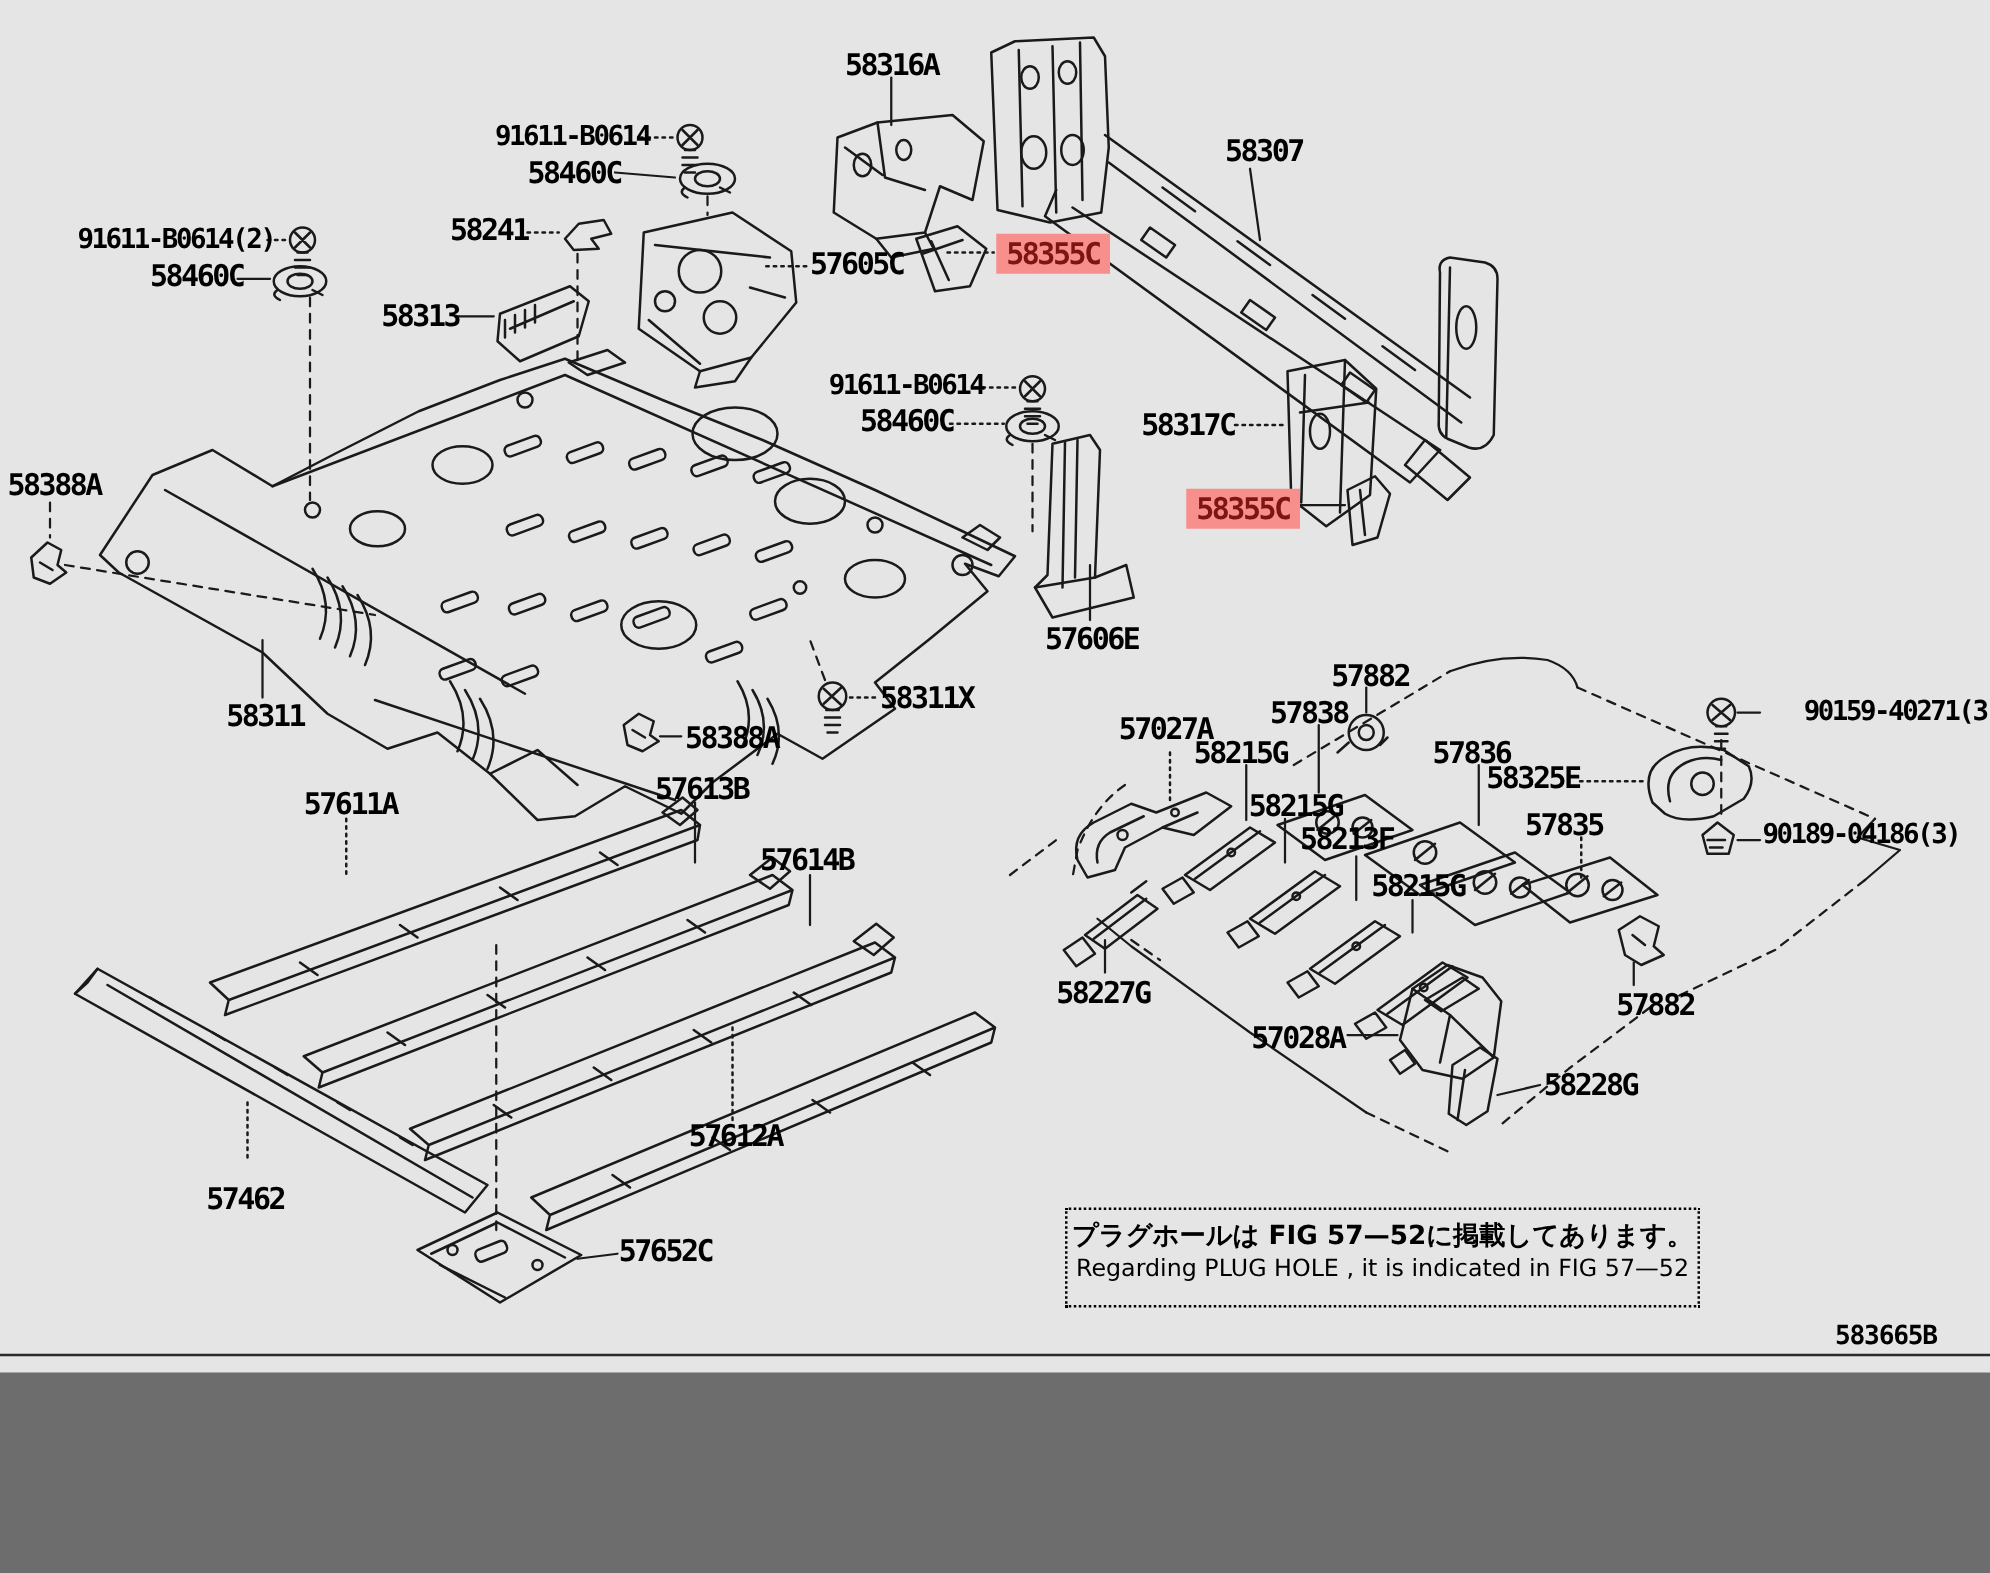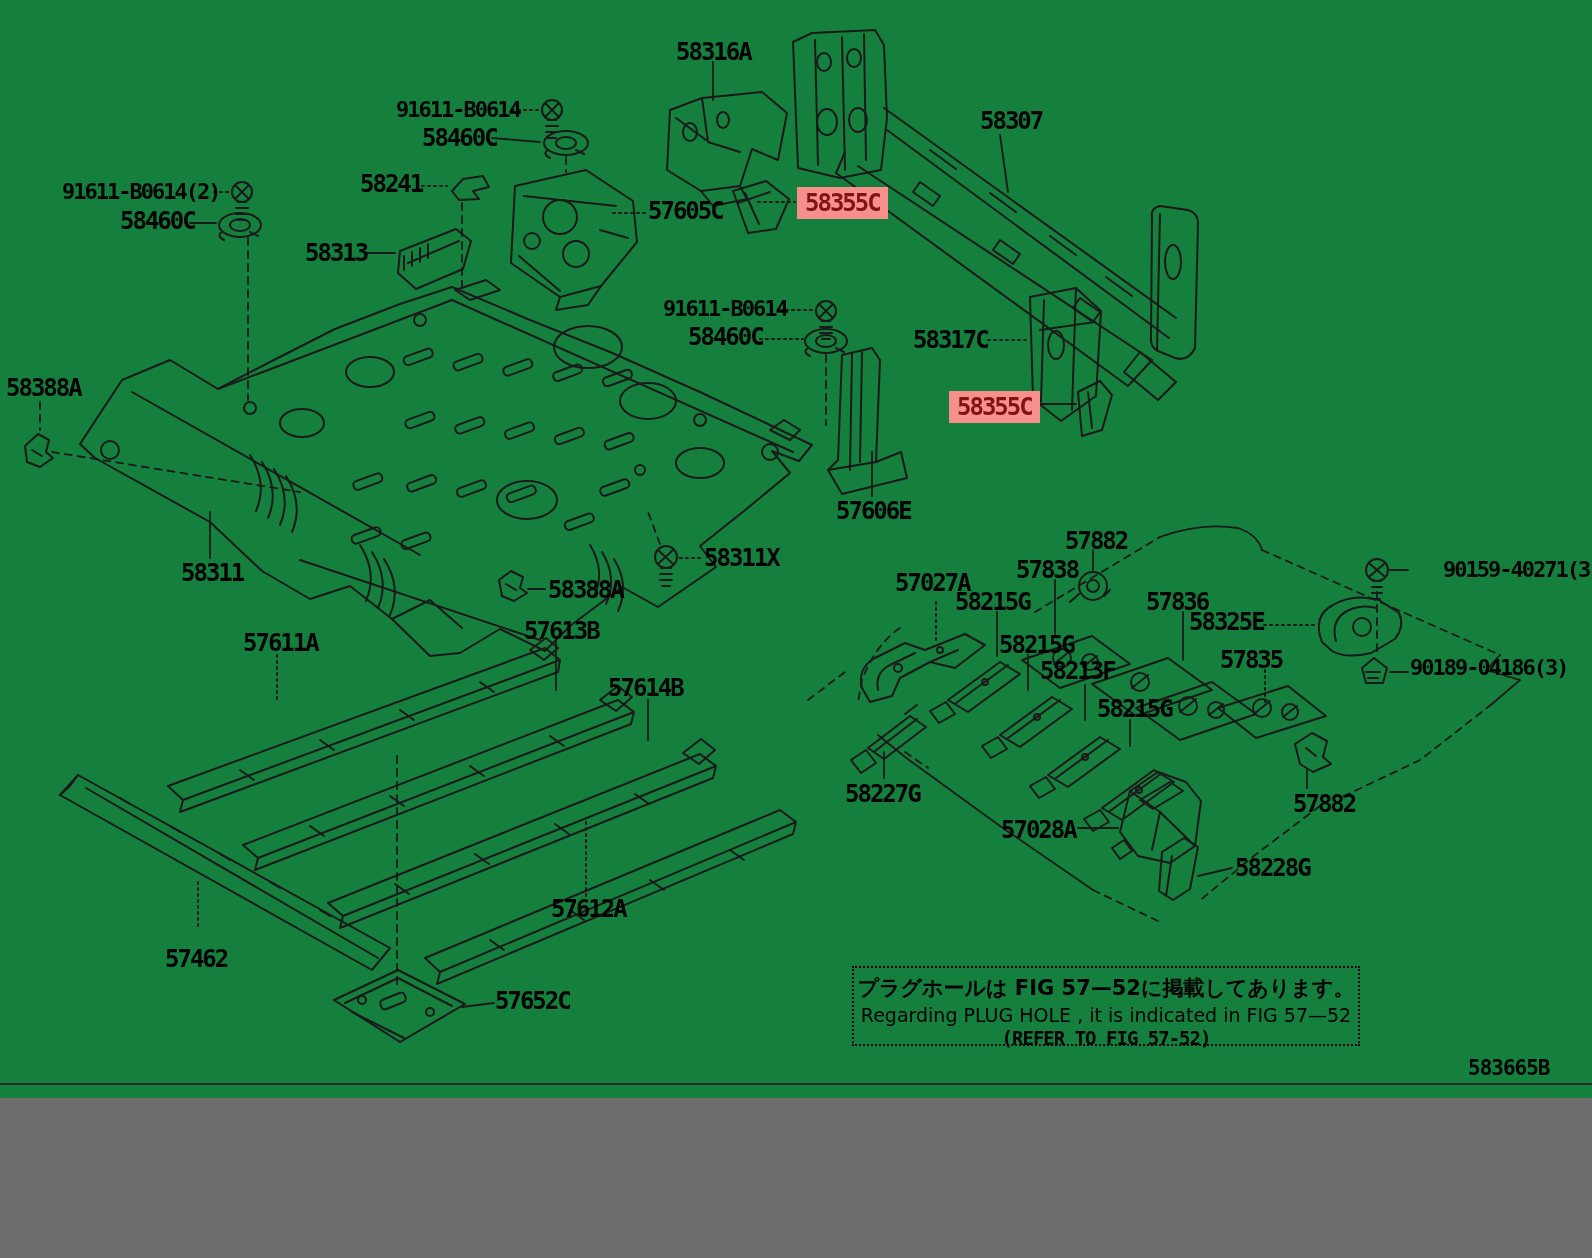--- a/index.html
+++ b/index.html
@@ -1,16 +1,16 @@
 <!DOCTYPE html>
 <html><head>
 <meta charset="utf-8">
 <style>
   html,body { margin:0; padding:0; background:#fff; }
-  #stage { position:relative; width:1592px; height:1258px; background:#15803d; overflow:hidden;
+  #stage { position:relative; width:1592px; height:1258px; background:#e5e5e5; overflow:hidden;
            font-family:"DejaVu Sans","Liberation Sans",sans-serif; }
   #art { position:absolute; left:0; top:0; }
   .plabel { position:absolute; font-family:"DejaVu Sans Mono","Liberation Mono",monospace;
             font-weight:bold; color:#000; letter-spacing:-2px; white-space:nowrap; line-height:1; }
   .plabel.hl { padding:4px 8px; }
   .notebox { position:absolute; left:852px; top:966px; width:508px; height:80px;
              border:2px dotted #000; box-sizing:border-box; text-align:center; padding-top:6px; }
   .notebox .ja { font-size:21px; font-weight:bold; letter-spacing:0px; }
   .notebox .en { font-size:19px; margin-top:2px; }
   .notebox .ref { font-family:"DejaVu Sans Mono","Liberation Mono",monospace; font-weight:bold;
@@ -406,21 +406,20 @@
       <div class="plabel" style="left: 1410px; top: 657px; font-size: 22px;">90189-04186(3)</div>
       <div class="plabel" style="left: 845px; top: 782px; font-size: 24px;">58227G</div>
       <div class="plabel" style="left: 1001px; top: 818px; font-size: 24px;">57028A</div>
       <div class="plabel" style="left: 1293px; top: 792px; font-size: 24px;">57882</div>
       <div class="plabel" style="left: 1235px; top: 856px; font-size: 24px;">58228G</div>
     </div>
 
   <div class="notebox">
     <div class="ja">プラグホールは FIG 57—52に掲載してあります。</div>
     <div class="en">Regarding  PLUG  HOLE , it is indicated in FIG 57—52</div>
-    <div class="ref">(REFER TO FIG 57-52)</div>
   </div>
 
   <div class="sheetcode">583665B</div>
 
   <div class="botline"></div>
   <div class="banner" style="background: rgb(109, 109, 109);">
     
     
   </div>
 

